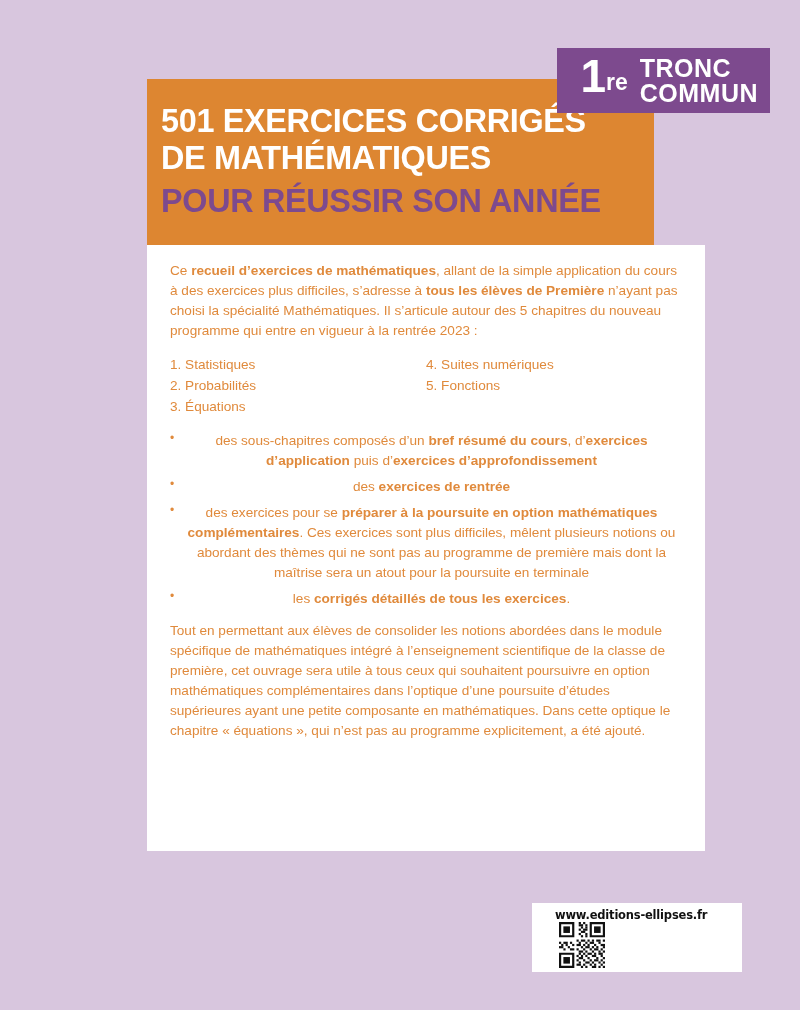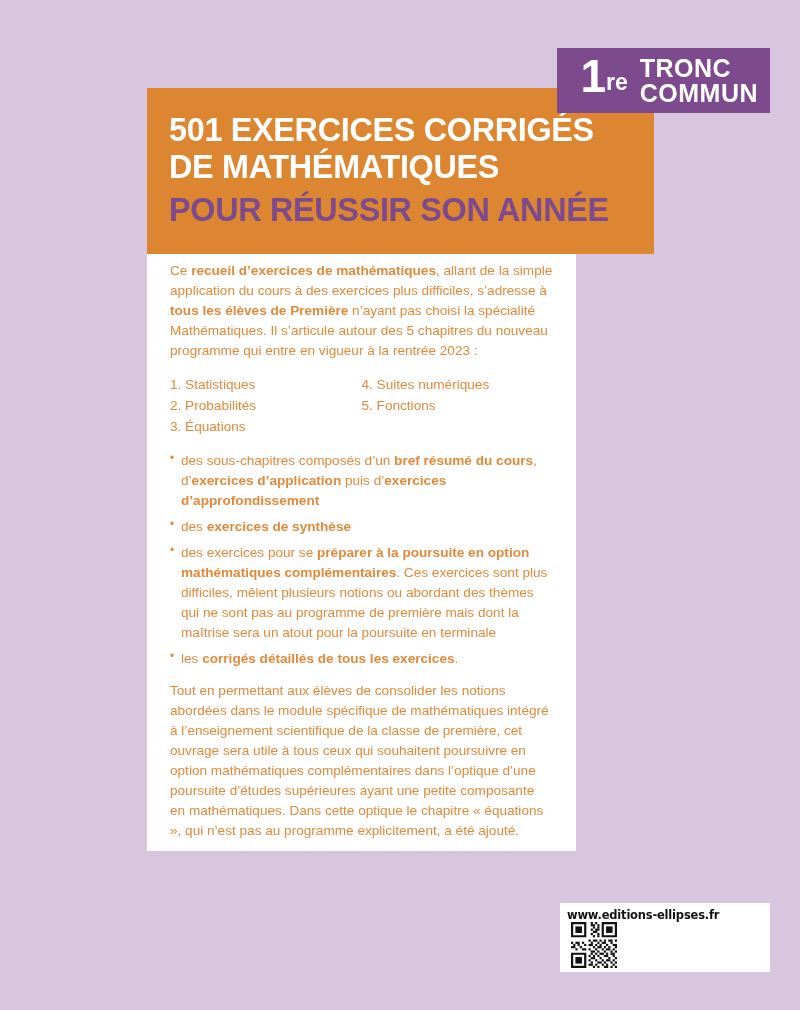--- a/index.html
+++ b/index.html
@@ -58,27 +58,27 @@
     font-size: 25px;
     font-weight: bold;
     letter-spacing: 0.5px;
     display: block;
   }
 
   
   .title-block {
     position: absolute;
     left: 147px;
-    top: 88px;
+    top: 79px;
     width: 507px;
     height: 166px;
     background: #dd8631;
     z-index: 2;
     box-sizing: border-box;
-    padding: 24px 0 0 22px;
+    padding: 24px 0 0 14px;
   }
   .title-line {
     display: block;
     font-size: 33px;
     font-weight: bold;
     line-height: 1.12;
     letter-spacing: -0.3px;
     color: #ffffff;
     white-space: nowrap;
     transform: scaleX(0.98);
@@ -87,21 +87,21 @@
   .title-line.accent {
     color: #7d4a8e;
     margin-top: 6px;
   }
 
   
   .panel {
     position: absolute;
     left: 147px;
     top: 245px;
-    width: 429px;
+    width: 558px;
     height: 606px;
     background: #ffffff;
     z-index: 1;
     box-sizing: border-box;
     padding: 16px 23px 0 23px;
     color: #e08a3c;
   }
   .panel p,
   .panel div.blk {
     margin: 0;
@@ -126,20 +126,21 @@
     line-height: 1.55;
     color: #e08a3c;
   }
 
   .lead-in { margin-bottom: 9px !important; }
 
   ul.features {
     margin: 0 0 12px 0;
     padding: 0;
     list-style: none;
+    text-align: center;
   }
   ul.features li {
     position: relative;
     padding-left: 11px;
     margin-bottom: 6px;
     font-size: 13.6px;
     line-height: 1.47;
     color: #e08a3c;
   }
   ul.features li:before {
@@ -148,28 +149,28 @@
     left: 0;
     top: -1px;
     font-size: 12px;
   }
 
   .outro { margin-top: 2px; }
 
   
   .barcode-label {
     position: absolute;
-    left: 560px;
+    left: 532px;
     top: 903px;
     width: 210px;
     height: 69px;
     background: #ffffff;
     z-index: 2;
     box-sizing: border-box;
-    padding: 5px 7px 4px 7px;
+    padding: 5px 7px 4px 23px;
     display: flex;
     flex-direction: column;
   }
   .bc-url {
     font-size: 11.5px;
     color: #111111;
     font-weight: bold;
     letter-spacing: -0.2px;
     margin-bottom: 2px;
     font-family: "DejaVu Sans", sans-serif;
@@ -237,21 +238,21 @@
     </div>
     <div class="col">
       <div class="chap">4. Suites numériques</div>
       <div class="chap">5. Fonctions</div>
     </div>
   </div>
 
 
   <ul class="features">
     <li>des sous-chapitres composés d’un <b>bref résumé du cours</b>, d’<b>exercices d’application</b> puis d’<b>exercices d’approfondissement</b></li>
-    <li>des <b>exercices de synthèse</b></li>
+    <li>des <b>exercices de rentrée</b></li>
     <li>des exercices pour se <b>préparer à la poursuite en option mathématiques complémentaires</b>. Ces exercices sont plus difficiles, mêlent plusieurs notions ou abordant des thèmes qui ne sont pas au programme de première mais dont la maîtrise sera un atout pour la poursuite en terminale</li>
     <li>les <b>corrigés détaillés de tous les exercices</b>.</li>
   </ul>
 
   <p class="outro blk">Tout en permettant aux élèves de consolider les notions abordées dans le module spécifique de mathématiques intégré à l’enseignement scientifique de la classe de première, cet ouvrage sera utile à tous ceux qui souhaitent poursuivre en option mathématiques complémentaires dans l’optique d’une poursuite d’études supérieures ayant une petite composante en mathématiques. Dans cette optique le chapitre « équations », qui n’est pas au programme explicitement, a été ajouté.</p>
 </div>
 
 <div class="barcode-label">
   <div class="bc-url">www.editions-ellipses.fr</div>
   <div class="bc-body">

